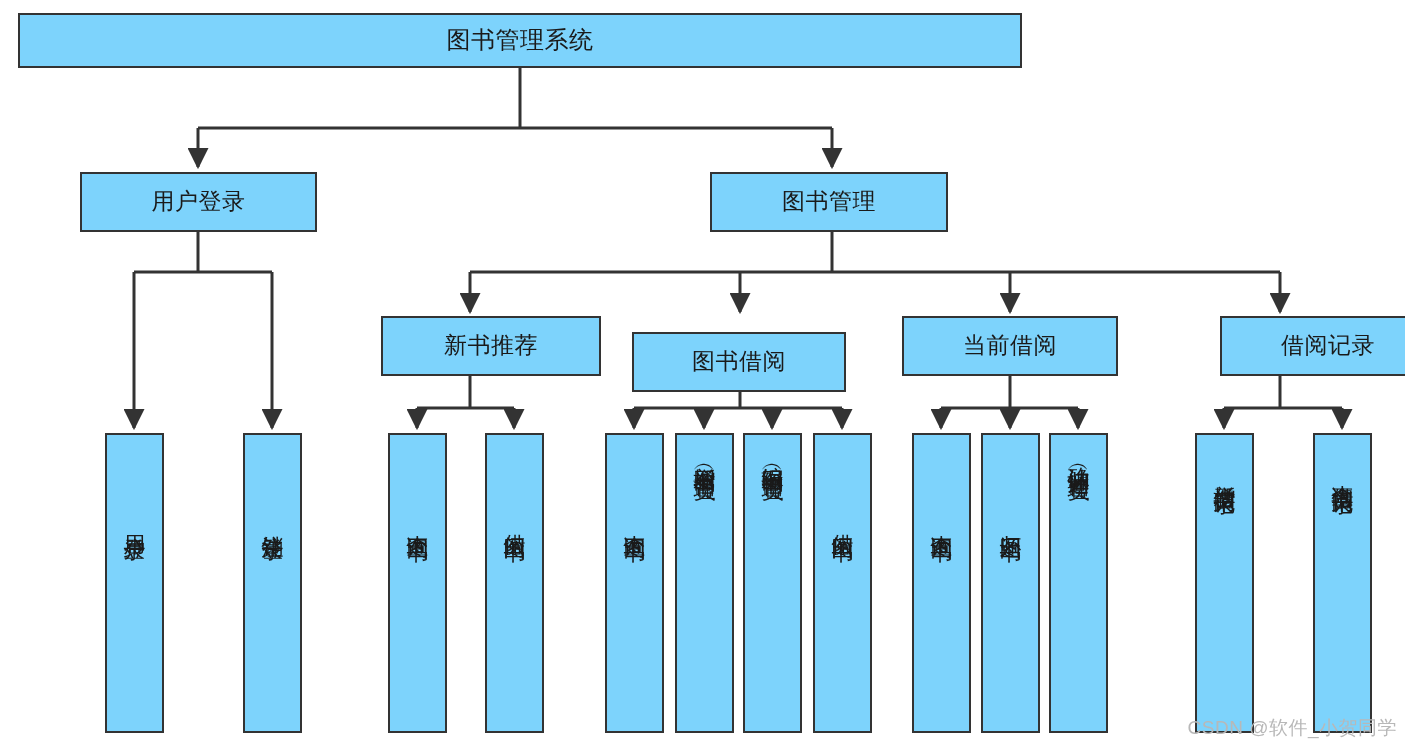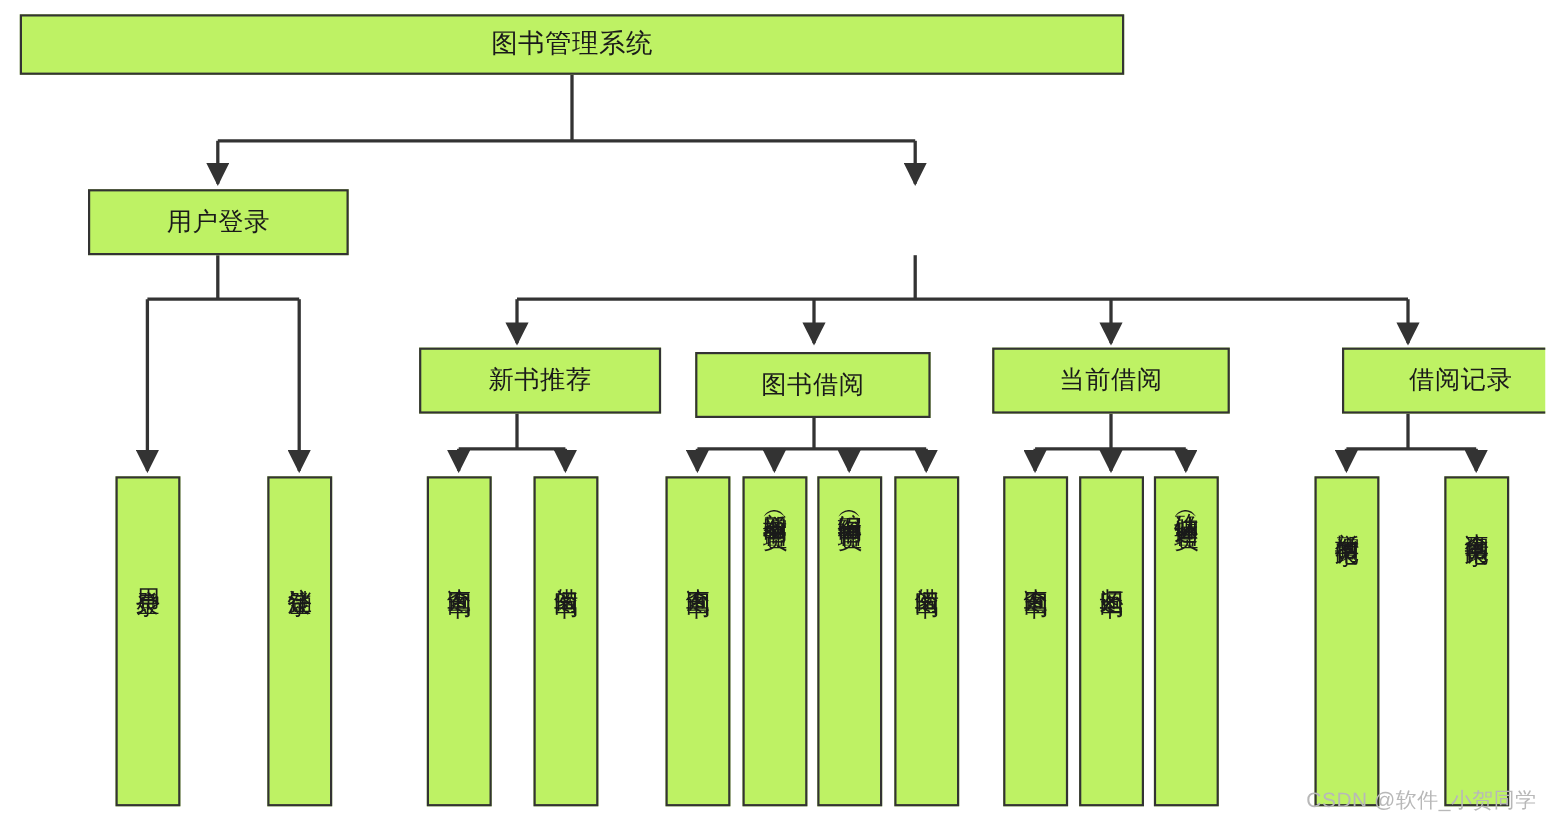--- a/index.html
+++ b/index.html
@@ -23,21 +23,21 @@
     left: 0;
     top: 0;
     width: 1405px;
     height: 747px;
     pointer-events: none;
   }
   .node {
     position: absolute;
     box-sizing: border-box;
     border: 2.5px solid #333333;
-    background: #bef264;
+    background: #7dd3fc;
     display: flex;
     align-items: center;
     justify-content: center;
     color: #1a1a1a;
     z-index: 2;
   }
   .node .label {
     display: block;
     text-align: center;
     line-height: 1.18;
@@ -140,25 +140,28 @@
     </g>
   </svg>
 
   <div class="node horiz root" style="left:18px; top:13px; width:1004px; height:55px;">
     <span class="label">图书管理系统</span>
   </div>
 
   <div class="node horiz branch" style="left:80px; top:172px; width:237px; height:60px;">
     <span class="label">用户登录</span>
   </div>
+  <div class="node horiz branch" style="left:710px; top:172px; width:238px; height:60px;">
+    <span class="label">图书管理</span>
+  </div>
 
   <div class="node horiz group" style="left:360px; top:316px; width:220px; height:60px;margin-left:21px;">
     <span class="label">新书推荐</span>
   </div>
-  <div class="node horiz group" style="left:632px; top:320px; width:214px; height:60px;">
+  <div class="node horiz group" style="left:632px; top:332px; width:214px; height:60px;">
     <span class="label">图书借阅</span>
   </div>
   <div class="node horiz group" style="left:902px; top:316px; width:216px; height:60px;">
     <span class="label">当前借阅</span>
   </div>
   <div class="node horiz group" style="left:1172px; top:316px; width:216px; height:60px;margin-left:48px;">
     <span class="label">借阅记录</span>
   </div>
 
   <div class="node leaf mid" style="left:105px; top:433px; width:59px; height:300px;">

